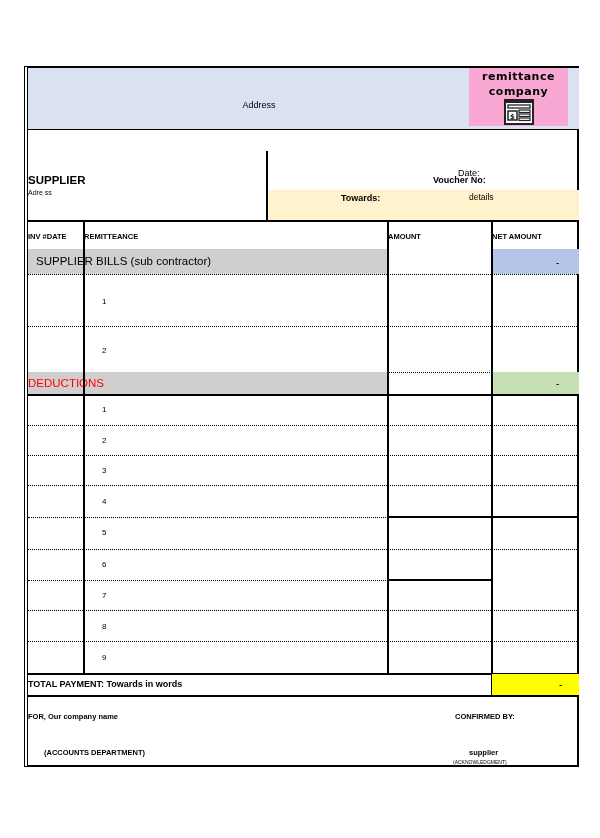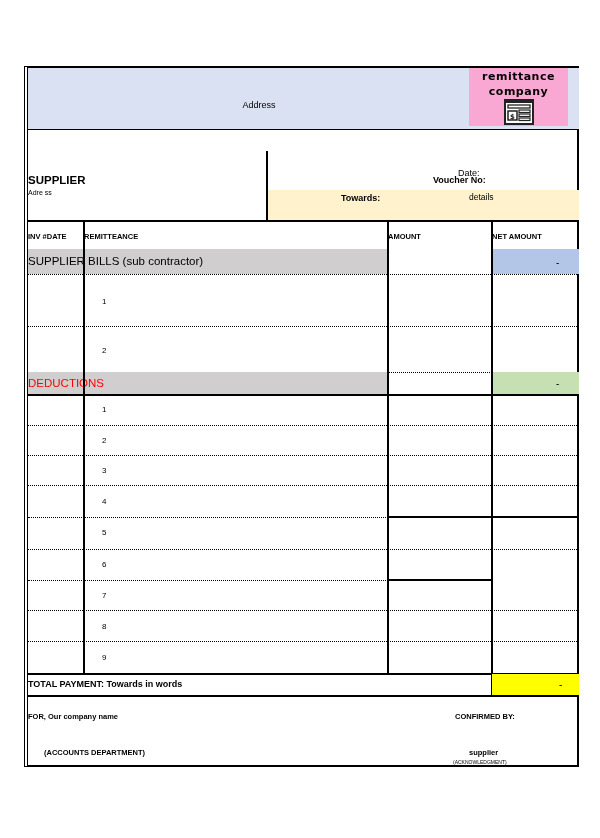--- a/index.html
+++ b/index.html
@@ -62,21 +62,21 @@
   <div class="abs details-lbl">details</div>
 
   <div class="abs hline" style="top:152px;"></div>
 
   <div class="abs colhead" style="left:0;width:56px;">INV #DATE</div>
   <div class="abs colhead" style="left:56px;width:304px;">REMITTEANCE</div>
   <div class="abs colhead" style="left:360px;width:104px;">AMOUNT</div>
   <div class="abs colhead" style="left:464px;width:87px;">NET AMOUNT</div>
 
   <div class="abs grey-band" style="left:0;top:181px;width:359px;"></div>
-  <div class="abs sec-lbl" style="top:187px;">SUPPLIER BILLS (sub contractor)</div>
+  <div class="abs sec-lbl" style="top:187px;padding-left:8px;">SUPPLIER BILLS (sub contractor)</div>
   <div class="abs" style="left:464px;top:181px;width:87px;height:25px;background:#b4c6e7;"></div>
   <div class="abs dash" style="left:528px;top:189px;">-</div>
   <div class="abs dot" style="top:206px;"></div>
 
   <div class="abs num" style="top:229px;">1</div>
   <div class="abs dot" style="top:258px;"></div>
   <div class="abs num" style="top:278px;">2</div>
 
   <div class="abs grey-band" style="left:0;top:304px;width:359px;height:23px;"></div>
   <div class="abs sec-lbl" style="top:309px;color:#ff0000;">DEDUCTIONS</div>

